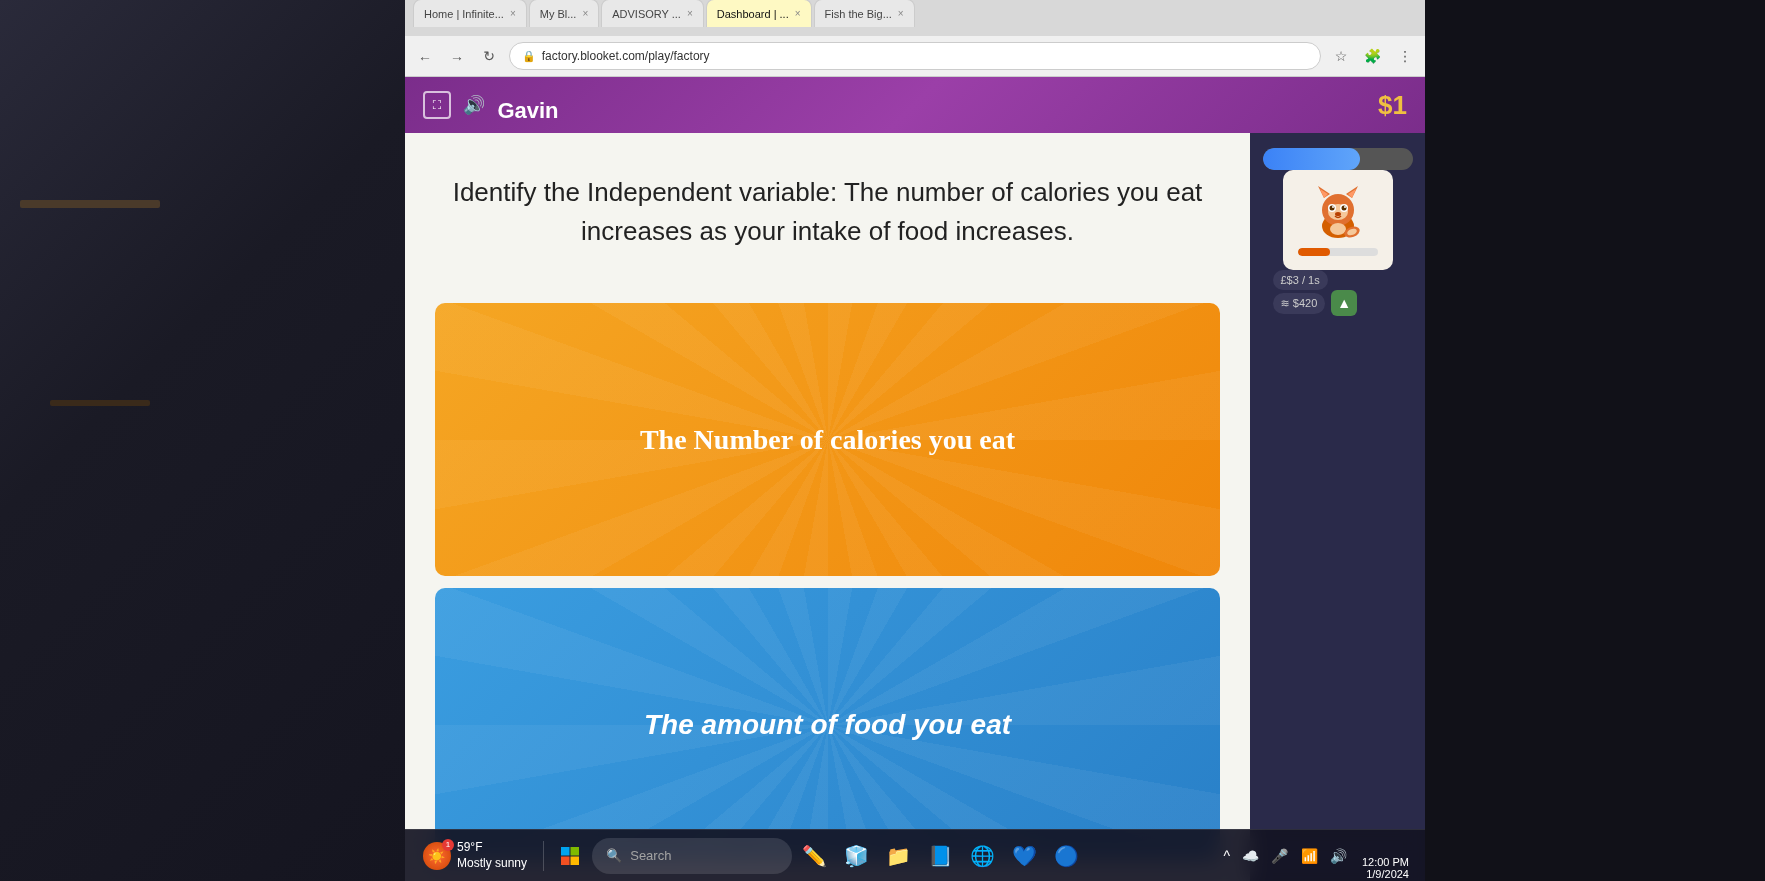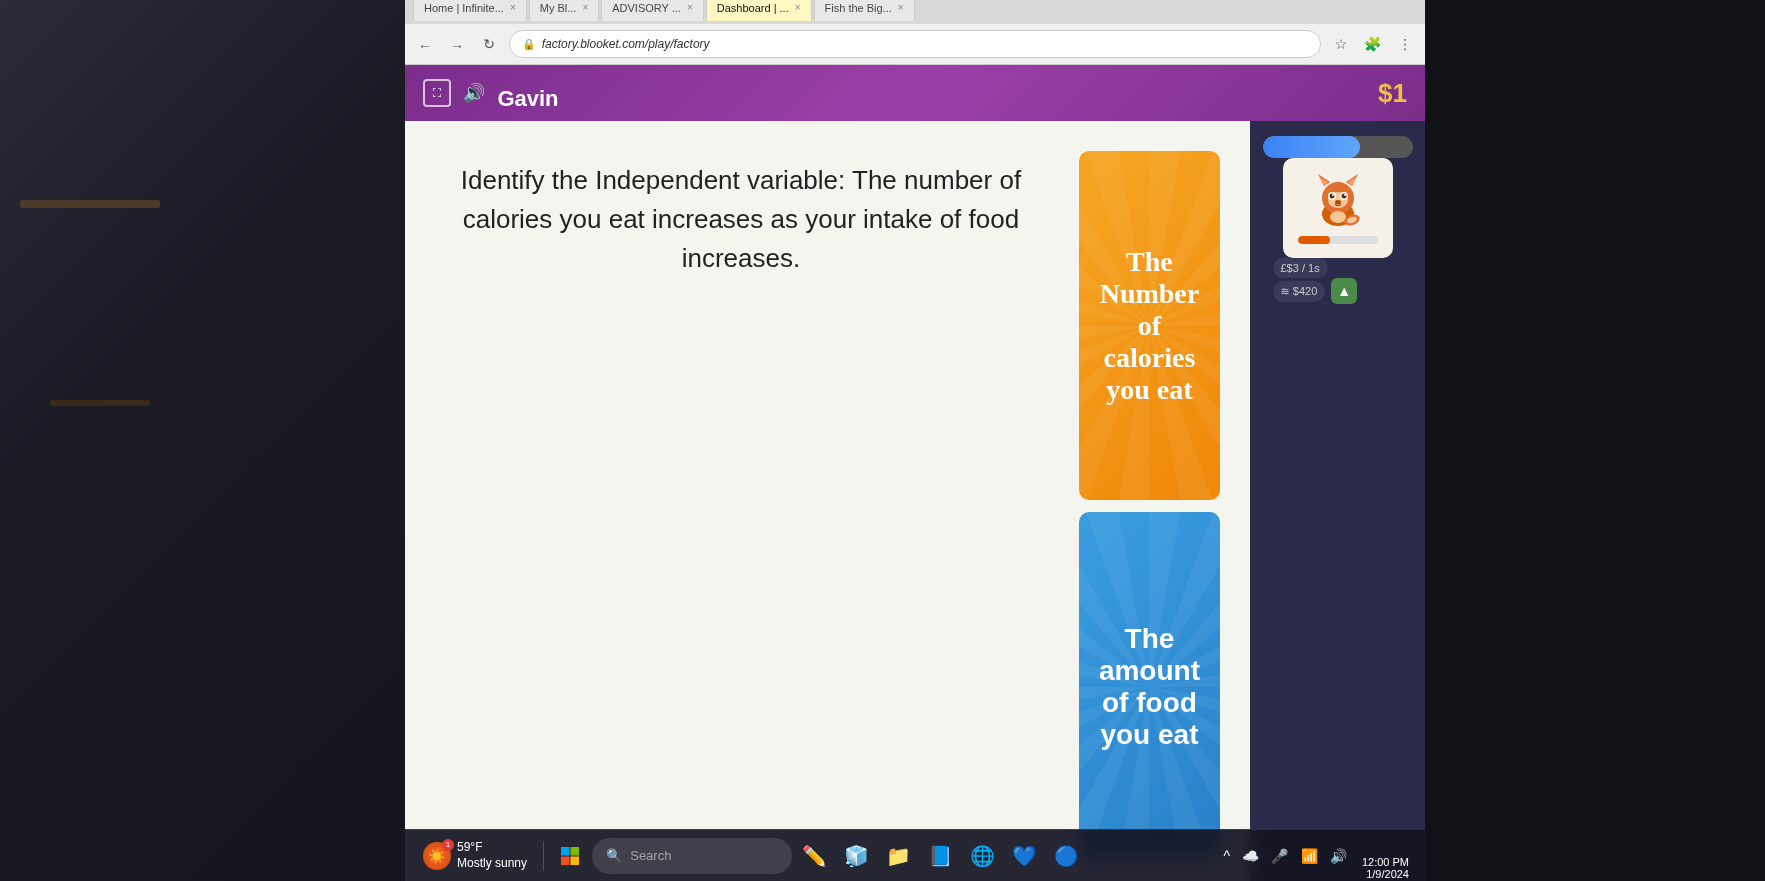--- a/index.html
+++ b/index.html
@@ -40,21 +40,21 @@
       background: #e8e8e8;
       border-bottom: 1px solid #ccc;
       flex-shrink: 0;
     }
 
     .tab-bar {
       display: flex;
       align-items: center;
       padding: 6px 8px 16px;
       background: #d8d8d8;
-      height: 24px;
+      height: 36px;
       gap: 2px;
       overflow: hidden;
     }
 
     .tab {
       display: flex;
       align-items: center;
       padding: 4px 10px;
       background: #e8e8e8;
       border-radius: 8px 8px 0 0;
@@ -112,21 +112,21 @@
       background: white;
       padding: 0 12px;
       font-size: 12px;
       color: #444;
       display: flex;
       align-items: center;
       gap: 6px;
     }
 
     .lock-icon { color: #666; font-size: 11px; }
-    .address-text { color: #333; font-size: 12px; font-style: italic; }
+    .address-text { color: #333; font-size: 12px; }
 
     
     .game-area {
       flex: 1;
       display: flex;
       flex-direction: column;
       overflow: hidden;
     }
 
     
@@ -190,21 +190,21 @@
       display: flex;
       background: #2a2a4a;
       overflow: hidden;
     }
 
     
     .question-panel {
       flex: 1;
       background: #f5f5f0;
       display: flex;
-      flex-direction: row;
+      flex-direction: column;
       padding: 30px 30px 20px;
       gap: 32px;
     }
 
     .question-text {
       font-size: 26px;
       color: #222;
       text-align: center;
       line-height: 1.5;
       padding: 10px 0 20px;
@@ -242,20 +242,21 @@
       top: 50%;
       left: 50%;
       width: 200%;
       height: 200%;
       background: repeating-conic-gradient(rgba(255,255,255,0.05) 0deg 10deg, transparent 10deg 20deg);
       transform: translate(-50%, -50%);
     }
 
     .answer-btn.blue {
       background: linear-gradient(135deg, #3a9de0 0%, #2980c8 100%);
+      font-style: italic;
     }
 
     .answer-btn.blue::before {
       content: '';
       position: absolute;
       top: 50%;
       left: 50%;
       width: 200%;
       height: 200%;
       background: repeating-conic-gradient(rgba(255,255,255,0.05) 0deg 10deg, transparent 10deg 20deg);

